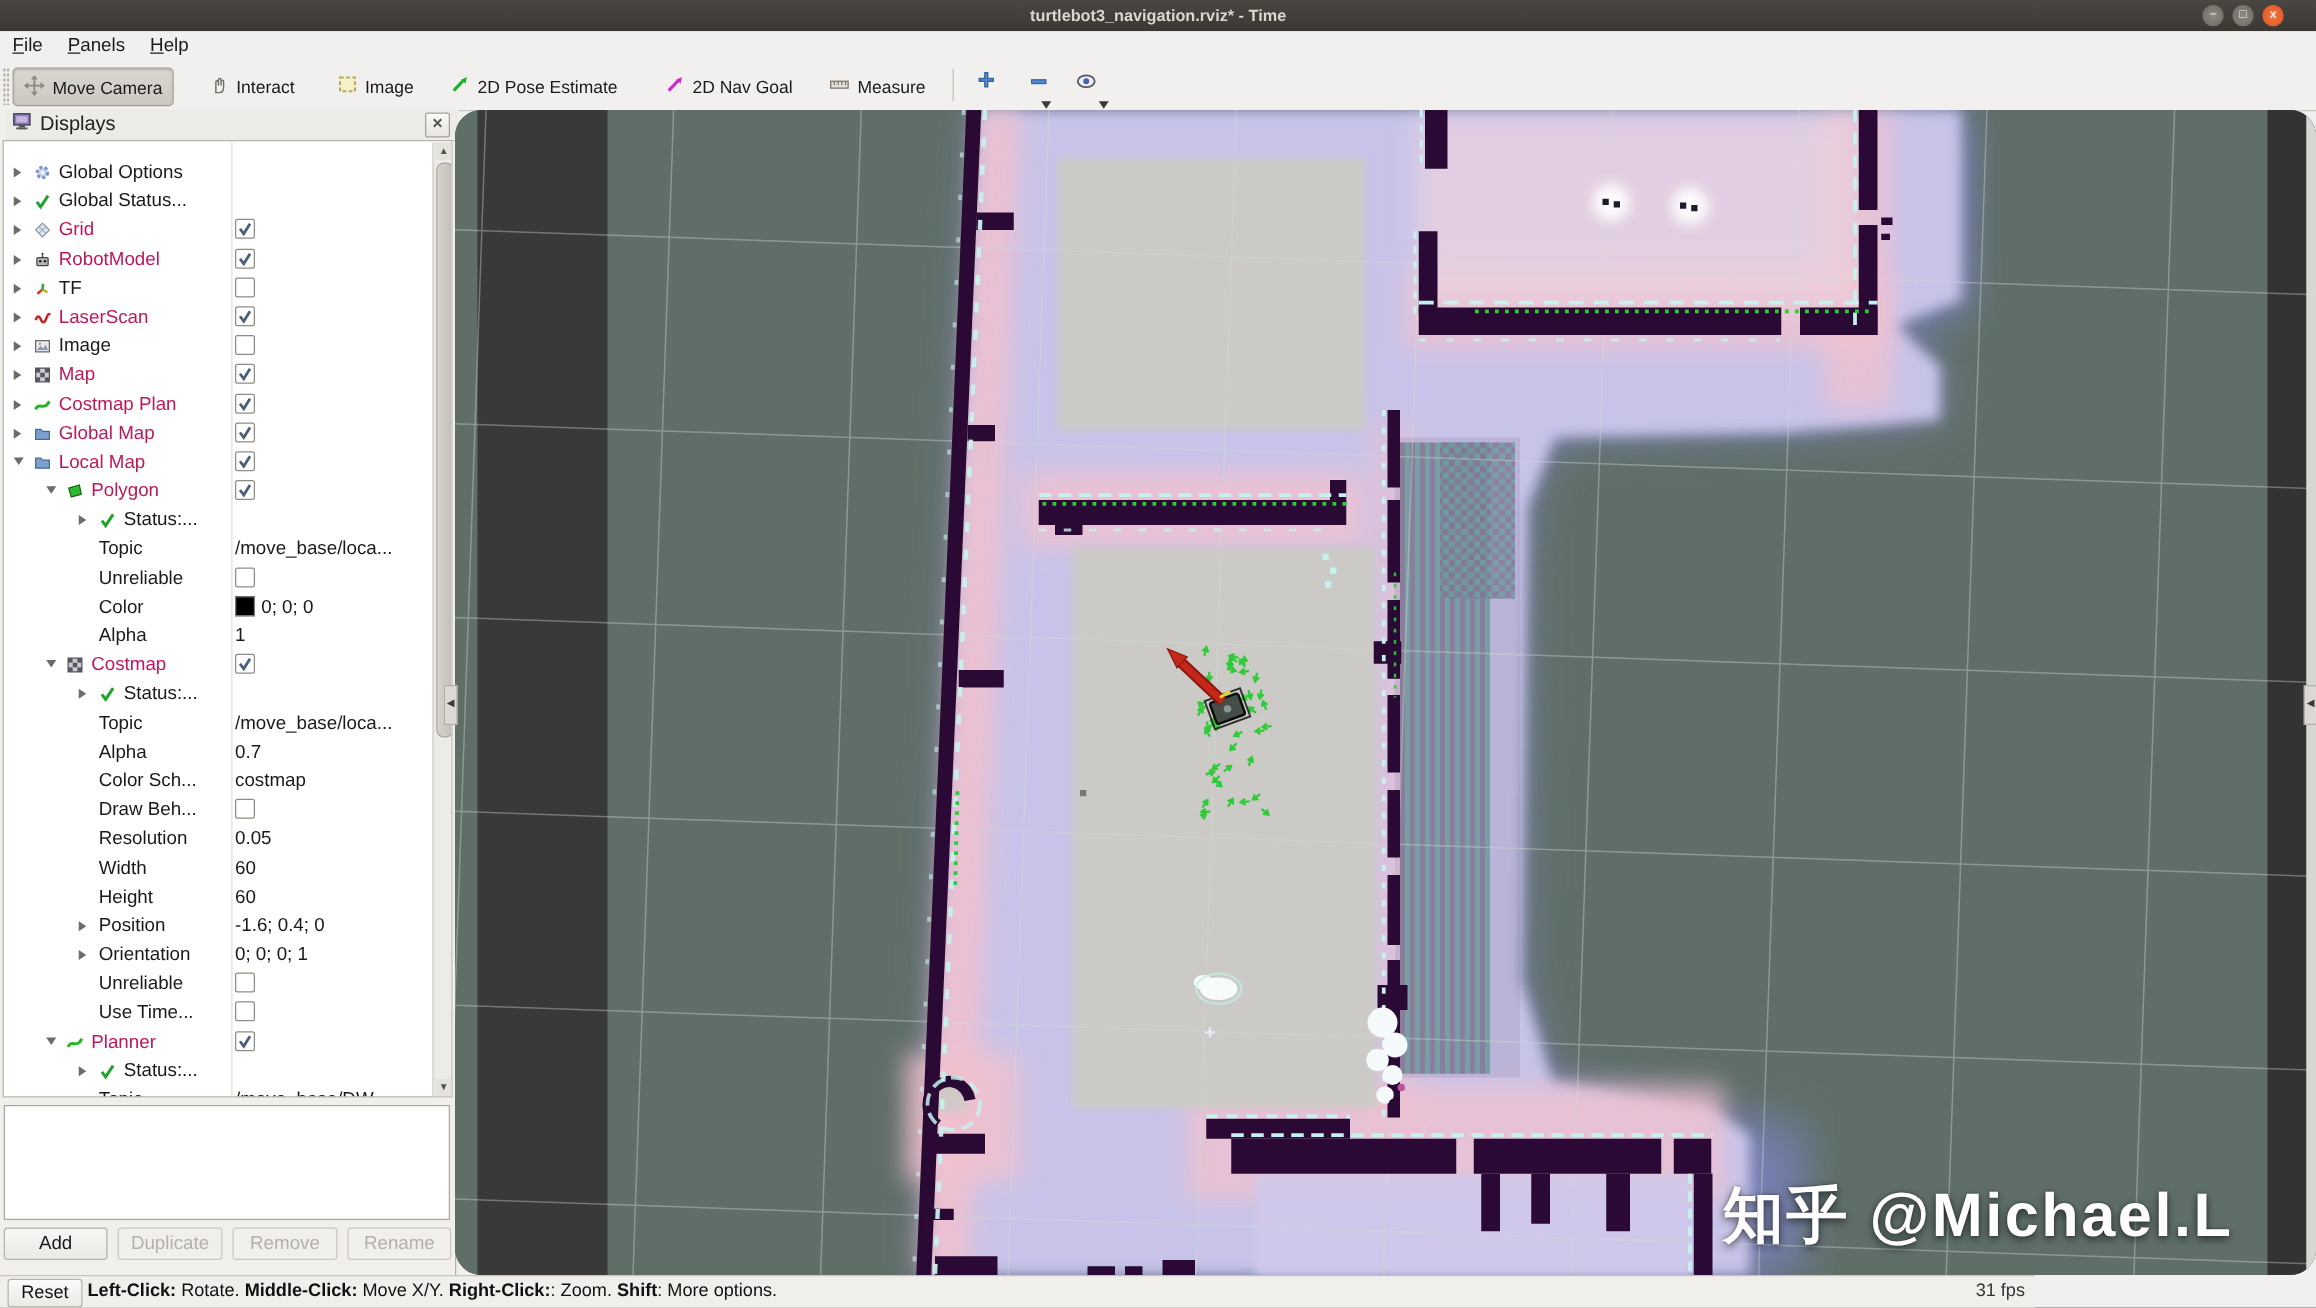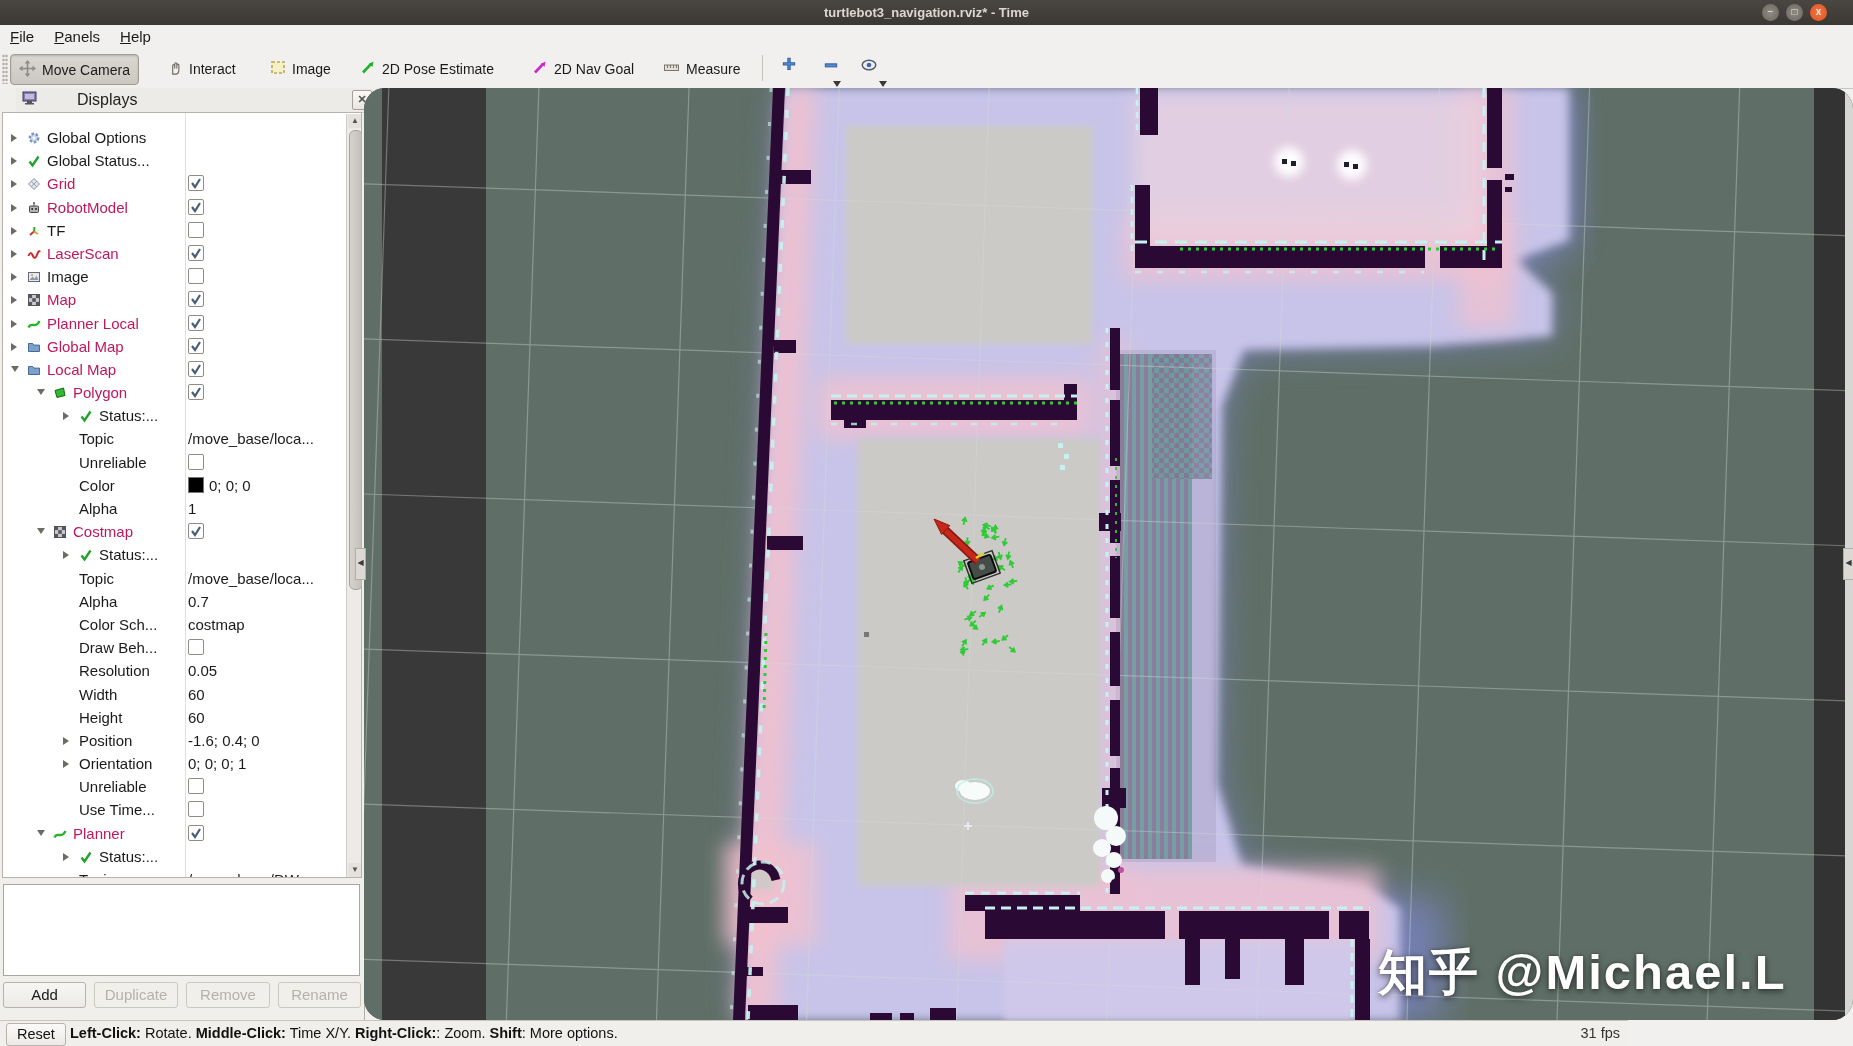--- a/index.html
+++ b/index.html
@@ -19,21 +19,21 @@
   #toolbar{left:0;top:50px;width:1853px;height:38px;background:#f1f0ee;border-bottom:1px solid #c9c5bd;}
   #tb-handle{left:2px;top:54px;width:6px;height:30px;background-image:radial-gradient(#b4b0a8 1px,transparent 1.2px);background-size:3px 4px;}
   .tool{position:absolute;top:54px;height:29px;display:flex;align-items:center;gap:6px;font-size:14px;color:#1a1a1a;padding:0 8px;border-radius:4px;}
   .tool.active{background:linear-gradient(#dad7d2,#ccc8c1);border:1px solid #a29d94;box-shadow:inset 0 1px 2px rgba(0,0,0,.18);}
   .tool svg{flex:0 0 auto;}
   #tb-sep{left:762px;top:55px;width:1px;height:26px;background:#c6c2ba;}
   .zoomtool{position:absolute;top:56px;width:26px;height:24px;text-align:center;}
   .dd-arrow{position:absolute;width:0;height:0;border-left:4px solid transparent;border-right:4px solid transparent;border-top:6px solid #3a3a38;top:81px;}
   
   #panel{left:0;top:88px;width:364px;height:932px;background:#f0efeb;border-right:1px solid #b3afa8;}
-  #panel-header{left:16px;top:0;width:363px;height:24px;background:#edebe7;border-bottom:1px solid #d2cfc9;display:flex;align-items:center;gap:33px;}
+  #panel-header{left:4px;top:0;width:363px;height:24px;background:#edebe7;border-bottom:1px solid #d2cfc9;display:flex;align-items:center;}
   #panel-title{font-size:16px;color:#222;margin-left:6px;}
   #panel-close{position:absolute;right:7px;top:2px;width:18px;height:18px;background:linear-gradient(#fbfaf8,#e8e5e0);border:1px solid #a5a19a;border-radius:2px;text-align:center;line-height:16px;font-size:11px;color:#555;font-weight:bold;}
   #tree{left:2px;top:24px;width:360px;height:766px;background:#fff;border:1px solid #b7b3ac;box-sizing:border-box;overflow:hidden;}
   #tree-inner{position:absolute;left:0;top:14px;width:342px;}
   #tree-divider{position:absolute;left:182px;top:0;width:1px;height:766px;background:#e2dfda;}
   .trow{position:relative;height:23.2px;font-size:15px;display:block;white-space:nowrap;}
   .trow .arr{position:absolute;top:7px;width:0;height:0;}
   .arr.r{border-top:4.5px solid transparent;border-bottom:4.5px solid transparent;border-left:6px solid #6e6a64;}
   .arr.d{border-left:4.5px solid transparent;border-right:4.5px solid transparent;border-top:6px solid #6e6a64;}
   .trow .ticon{position:absolute;top:4px;width:14px;height:14px;}
@@ -200,21 +200,21 @@
                 <path d="M3 7l3 4 5-8" stroke="#4a5e78" stroke-width="2.2" fill="none"></path>
               </svg>
             </span>
           </span>
         </div>
         <div class="trow">
           <span class="arr r" style="left:8px"></span>
           <span class="ticon" style="left:24px"><svg width="14" height="14" viewBox="0 0 14 14">
               <path d="M1.5 10.5 C4 4, 8.5 12.5, 12.5 4" stroke="#28b428" stroke-width="2.4" fill="none"></path>
             </svg></span>
-          <span class="lbl on" style="left:44px">Planner Local</span>
+          <span class="lbl on" style="left:44px">Costmap Plan</span>
           <span class="val">
             <span class="cbox">
               <svg width="14" height="14" style="position:absolute;left:0;top:0">
                 <path d="M3 7l3 4 5-8" stroke="#4a5e78" stroke-width="2.2" fill="none"></path>
               </svg>
             </span>
           </span>
         </div>
         <div class="trow">
           <span class="arr r" style="left:8px"></span>
@@ -742,21 +742,21 @@
     </g>
   </svg>
   <div class="abs" id="watermark">知乎 @Michael.L</div>
 </div>
 
 <div class="handle" id="handle-left">◀</div>
 <div class="handle" id="handle-right">◀</div>
 
 <div class="abs" id="statusbar">
   <div class="abs" id="reset-btn">Reset</div>
-  <div class="abs" id="help-text"><b>Left-Click:</b><span> Rotate. </span><b>Middle-Click:</b><span> Time X/Y. </span><b>Right-Click:</b><span>: Zoom. </span><b>Shift</b><span>: More options.</span></div>
+  <div class="abs" id="help-text"><b>Left-Click:</b><span> Rotate. </span><b>Middle-Click:</b><span> Move X/Y. </span><b>Right-Click:</b><span>: Zoom. </span><b>Shift</b><span>: More options.</span></div>
   <div class="abs" id="fps">31 fps</div>
 </div>
 
 <div class="tool active" style="left: 10px;">
     <span><svg width="17" height="17" viewBox="0 0 16 16">
         <g stroke="#8a8a86" stroke-width="1.4" fill="#8a8a86">
           <line x1="8" y1="3" x2="8" y2="13"></line>
           <line x1="3" y1="8" x2="13" y2="8"></line>
           <path d="M8 0l2.6 3.4h-5.2z M8 16l2.6-3.4h-5.2z M0 8l3.4-2.6v5.2z M16 8l-3.4-2.6v5.2z" stroke="none"></path>
         </g>

